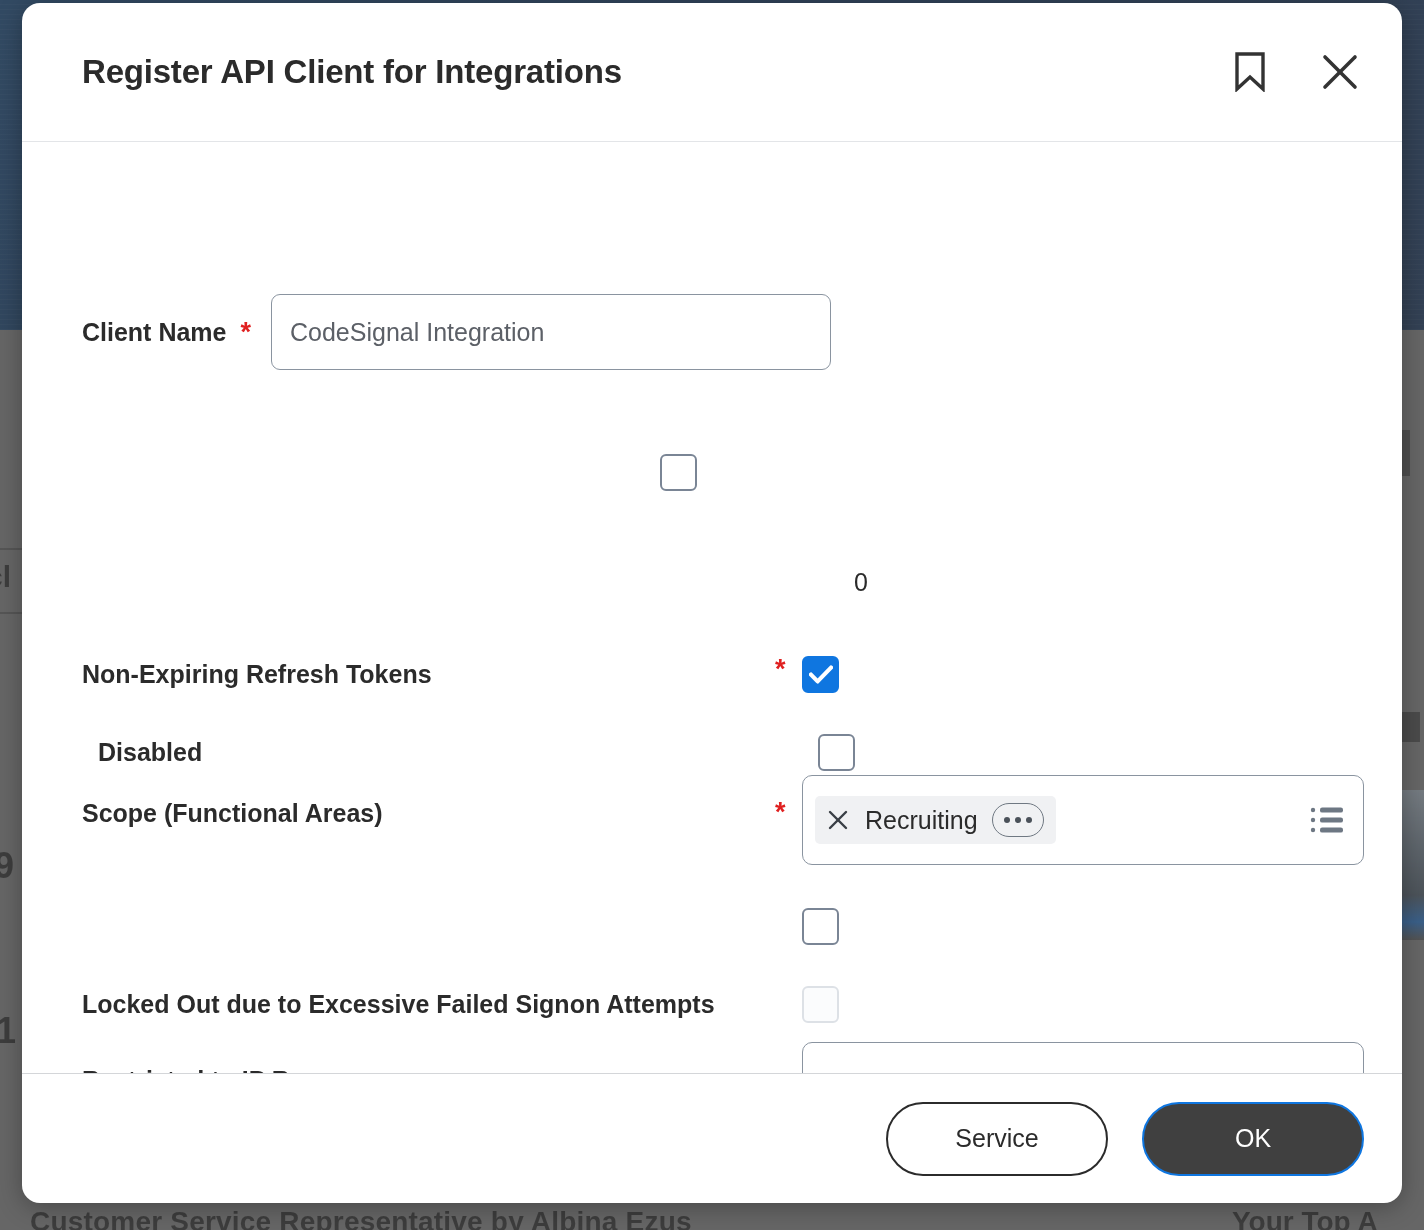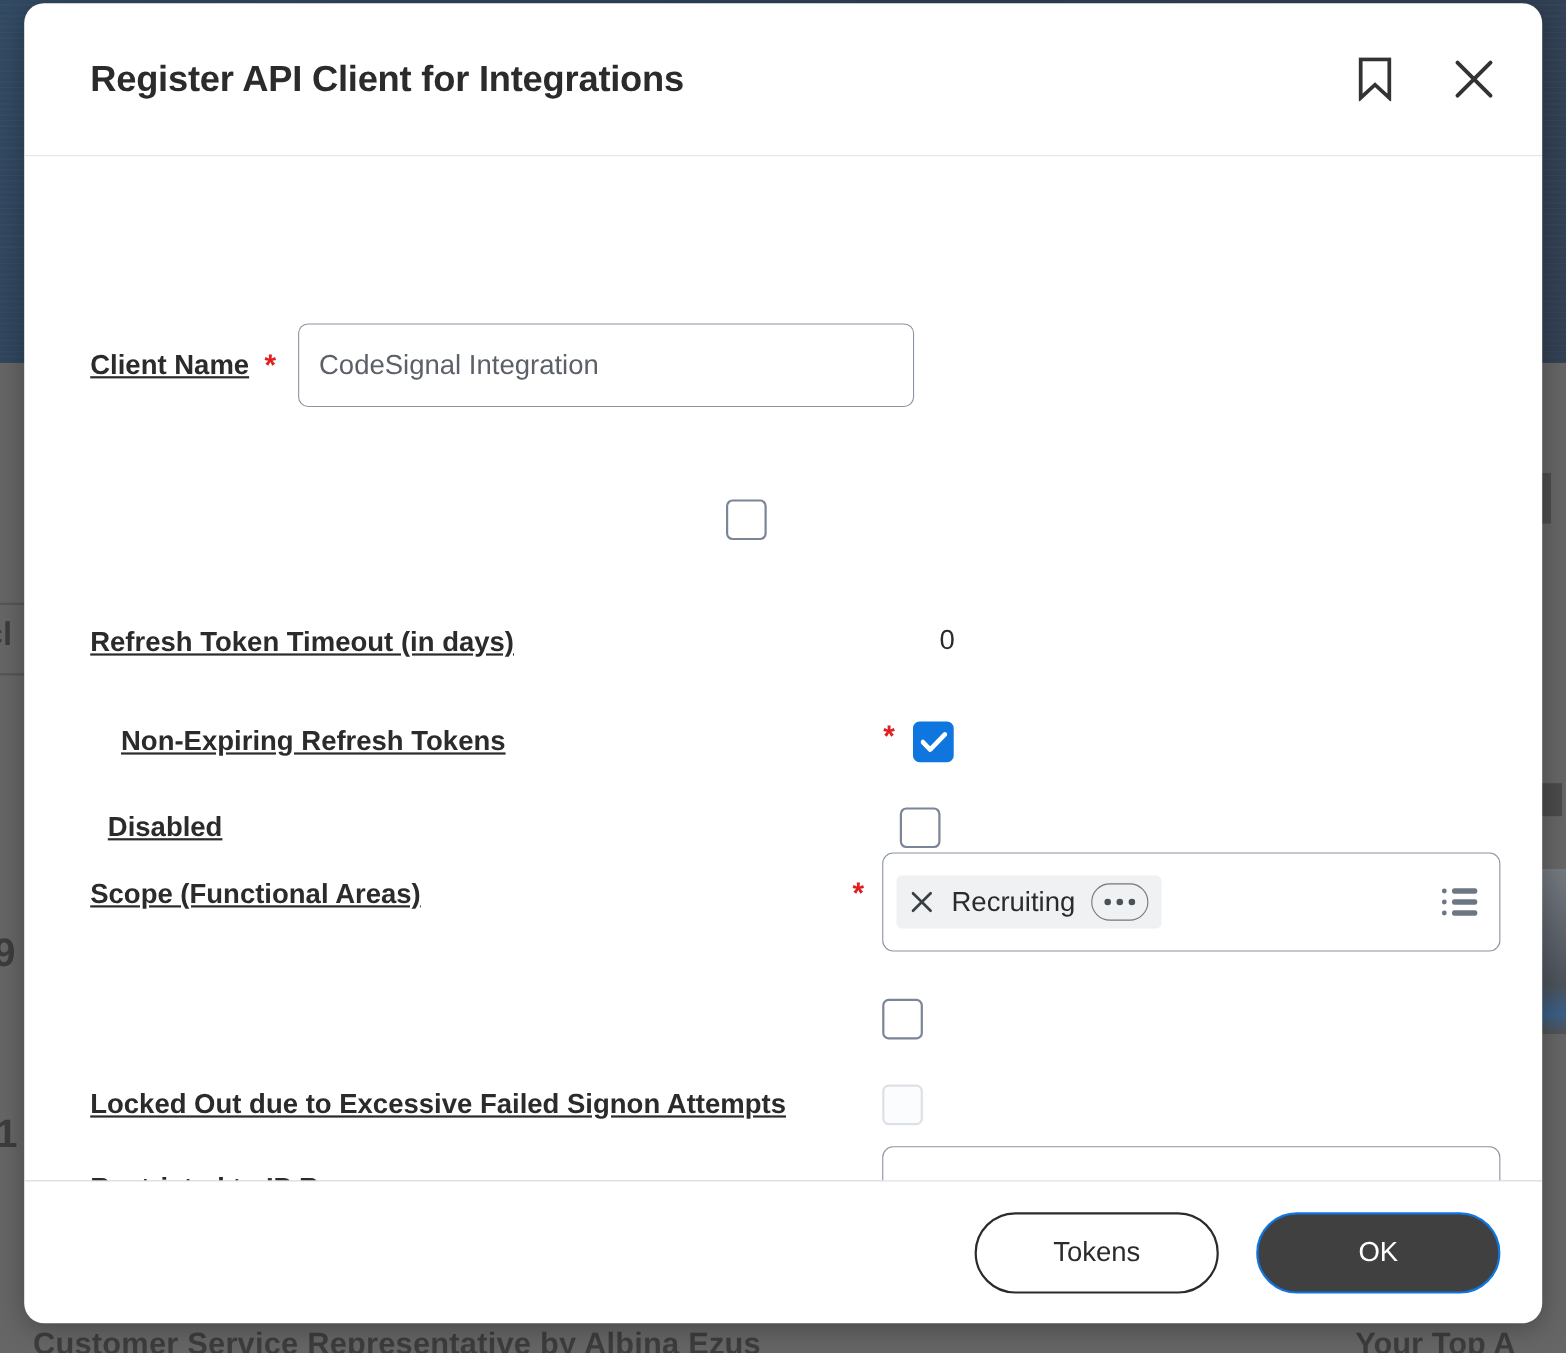--- a/index.html
+++ b/index.html
@@ -148,21 +148,20 @@
   .field-row {
     display: flex;
     align-items: center;
     position: relative;
   }
   .field-label {
     font-size: 25px;
     font-weight: bold;
     color: #2b2b2b;
     white-space: nowrap;
-    text-decoration: underline;
   }
   .req-star {
     color: #e02020;
     font-size: 27px;
     font-weight: bold;
     line-height: 1;
   }
 
   
   .text-input {
@@ -314,21 +313,21 @@
     background: #404040;
     border: 2px solid #0f76e0;
     color: #ffffff;
   }
 
   
   .row-abs { position: absolute; }
   .r-client   { left: 60px;  top: 152px; }
   .r-enforce  { left: 60px;  top: 300px; }
   .r-refresh  { left: 60px;  top: 412px; }
-  .r-nonexp   { left: 60px;  top: 502px; margin-left: 28px; }
+  .r-nonexp   { left: 60px;  top: 502px; }
   .r-disabled { left: 60px;  top: 580px; margin-left: 16px; }
   .r-scope    { left: 60px;  top: 633px; }
   .r-include  { left: 60px;  top: 754px; }
   .r-locked   { left: 60px;  top: 832px; }
   .r-ipranges { left: 60px;  top: 900px; }
 
   .ctrl-col-638 { position: absolute; left: 578px; }
   .ctrl-col-780 { position: absolute; left: 720px; }
   .ctrl-col-val { position: absolute; left: 700px; width: 86px; text-align: right; }
   .star-col     { position: absolute; left: 693px; }
@@ -381,21 +380,20 @@
         <input class="text-input" type="text" value="CodeSignal Integration" style="">
       </div>
 
       <div class="field-row row-abs r-enforce" style="width:640px;height:60px;">
         <span class="ctrl-col-638" style="top:12px;">
           <button class="cbx" role="checkbox" aria-checked="false"></button>
         </span>
       </div>
 
       <div class="field-row row-abs r-refresh" style="width:800px;height:60px;">
-        <span class="field-label">Refresh Token Timeout (in days)</span>
         <span class="static-value ctrl-col-val" style="top:14px;">0</span>
       </div>
 
       <div class="field-row row-abs r-nonexp" style="width:800px;height:60px;">
         <span class="field-label">Non-Expiring Refresh Tokens</span>
         <span class="req-star star-col" style="top:12px;">*</span>
         <span class="ctrl-col-780" style="top:12px;">
           <button class="cbx checked" role="checkbox" aria-checked="true">
             <svg width="24" height="19" viewBox="0 0 24 19">
               <path d="M2 9.6 L8.6 16.4 L22 2.6" fill="none" stroke="#ffffff" stroke-width="4.2" stroke-linecap="round" stroke-linejoin="round"></path>
@@ -472,18 +470,18 @@
               <rect x="10" y="12.4" width="23" height="5.2" rx="2.2" fill="#6d7783"></rect>
               <rect x="10" y="22.4" width="23" height="5.2" rx="2.2" fill="#6d7783"></rect>
             </svg>
           </button>
         </div>
       </div>
 
     </div>
 
     <div class="modal-footer">
-      <button class="btn btn-cancel">Tokens</button>
+      <button class="btn btn-cancel">Service</button>
       <button class="btn btn-ok">OK</button>
     </div>
 
   </div>
 </div>
 
 </body></html>

